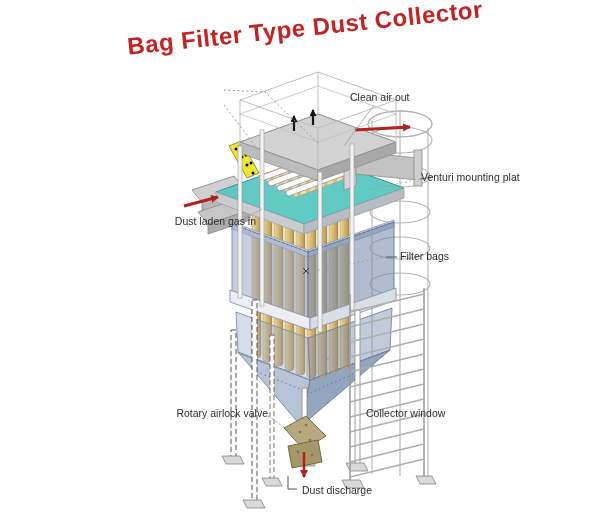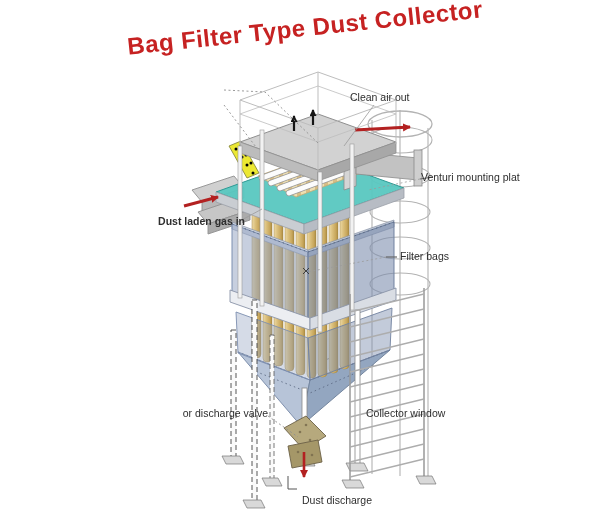--- a/index.html
+++ b/index.html
@@ -213,25 +213,25 @@
   </g>
 </svg>
 
 <div class="title">Bag Filter Type Dust Collector</div>
 
 
 <div class="lbl" style="left:350px;top:90px;text-align:center;">Clean air out</div>
 
 <div class="lbl" style="left:421px;top:170px;">Venturi mounting plat</div>
 
-<div class="lbl" style="right:355px;top:214px;font-weight:bold;">Dust laden gas in</div>
+<div class="lbl" style="right:344px;top:214px;">Dust laden gas in</div>
 
 <div class="lbl" style="left:400px;top:249px;">Filter bags</div>
 
 <div class="lbl r" style="right:332px;top:406px;">
-  <div>or discharge valve</div>
+  <div>Rotary airlock valve</div>
 </div>
 
 <div class="lbl" style="left:366px;top:406px;">Collector window</div>
 
-<div class="lbl" style="left:302px;top:483px;margin-top:10px;">Dust discharge</div>
+<div class="lbl" style="left:302px;top:483px;">Dust discharge</div>
 
 </div>
 
 </body></html>

